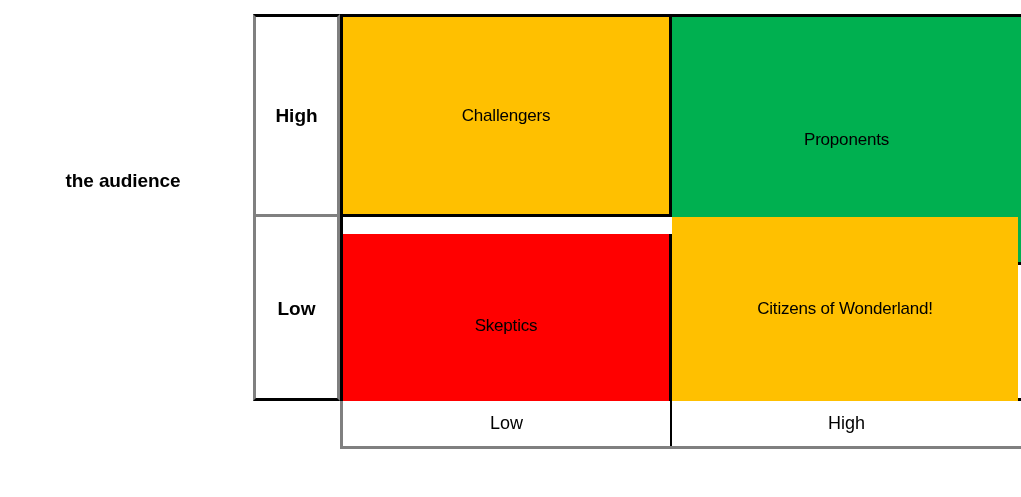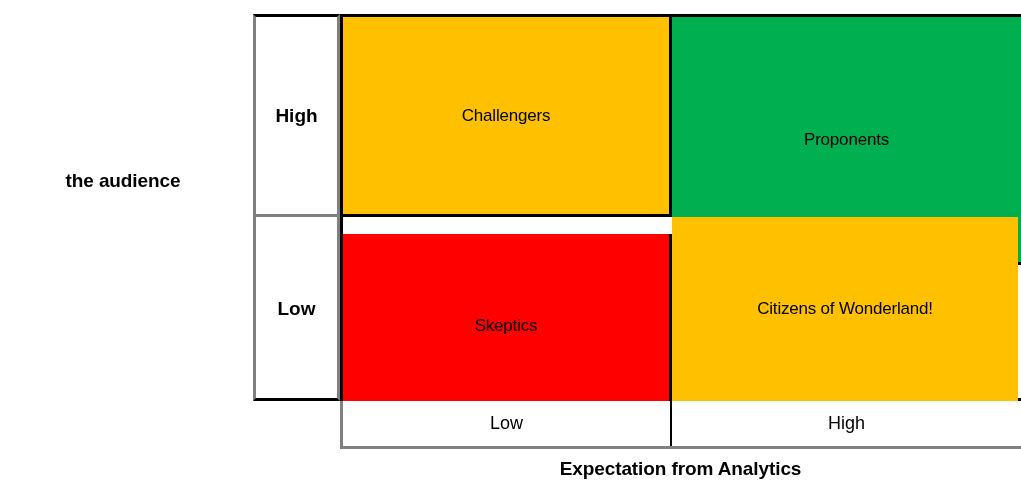--- a/index.html
+++ b/index.html
@@ -195,15 +195,14 @@
     <div class="quad tr" style="background-color: rgb(0, 176, 80);">Proponents</div>
     <div class="quad bl" style="background-color: rgb(255, 0, 0);">Skeptics</div>
     <div class="quad br" style="background-color: rgb(255, 192, 0);">Citizens of Wonderland!</div>
   </div>
 
   <div class="x-tick-band">
     <div class="x-tick-cell low">Low</div>
     <div class="x-tick-cell high">High</div>
   </div>
 
-  <div class="x-axis-title">Expectation from Analytics</div>
 
 </div>
 
 </body></html>

